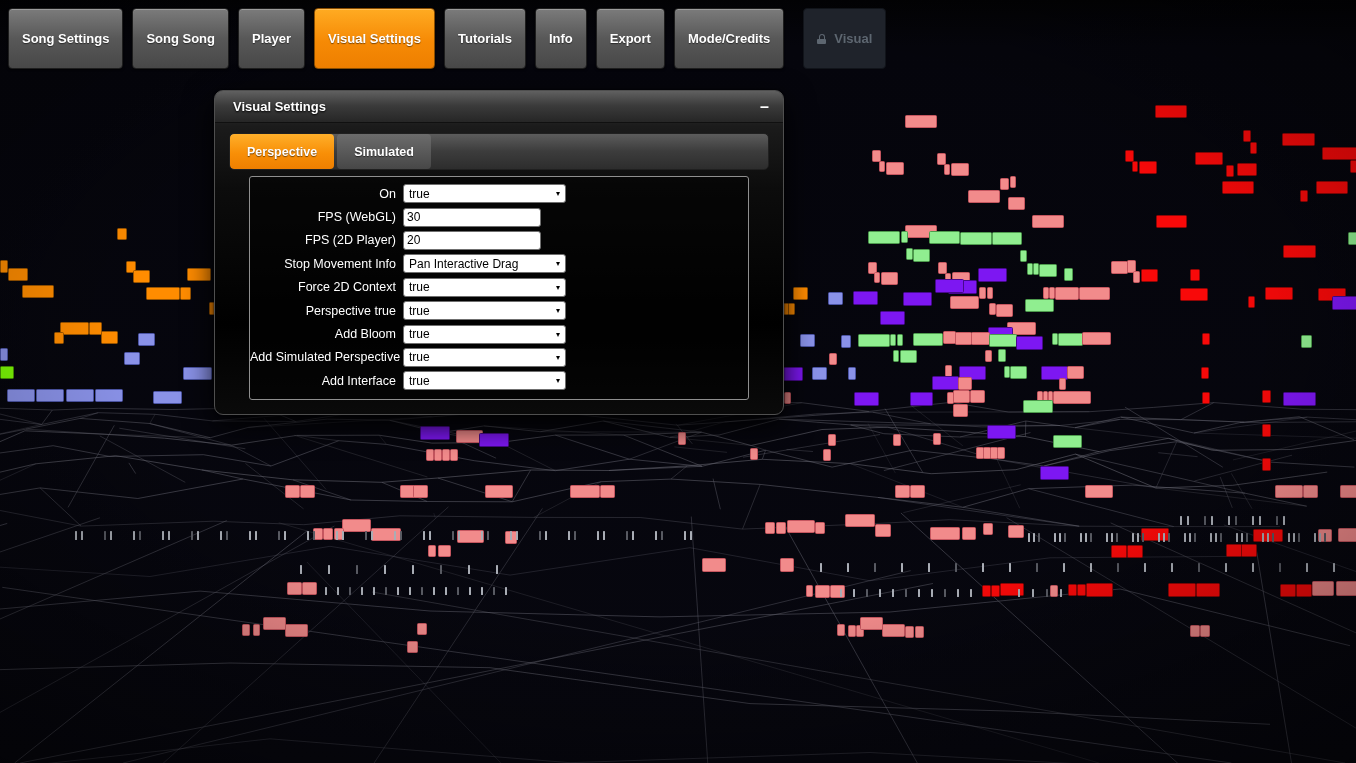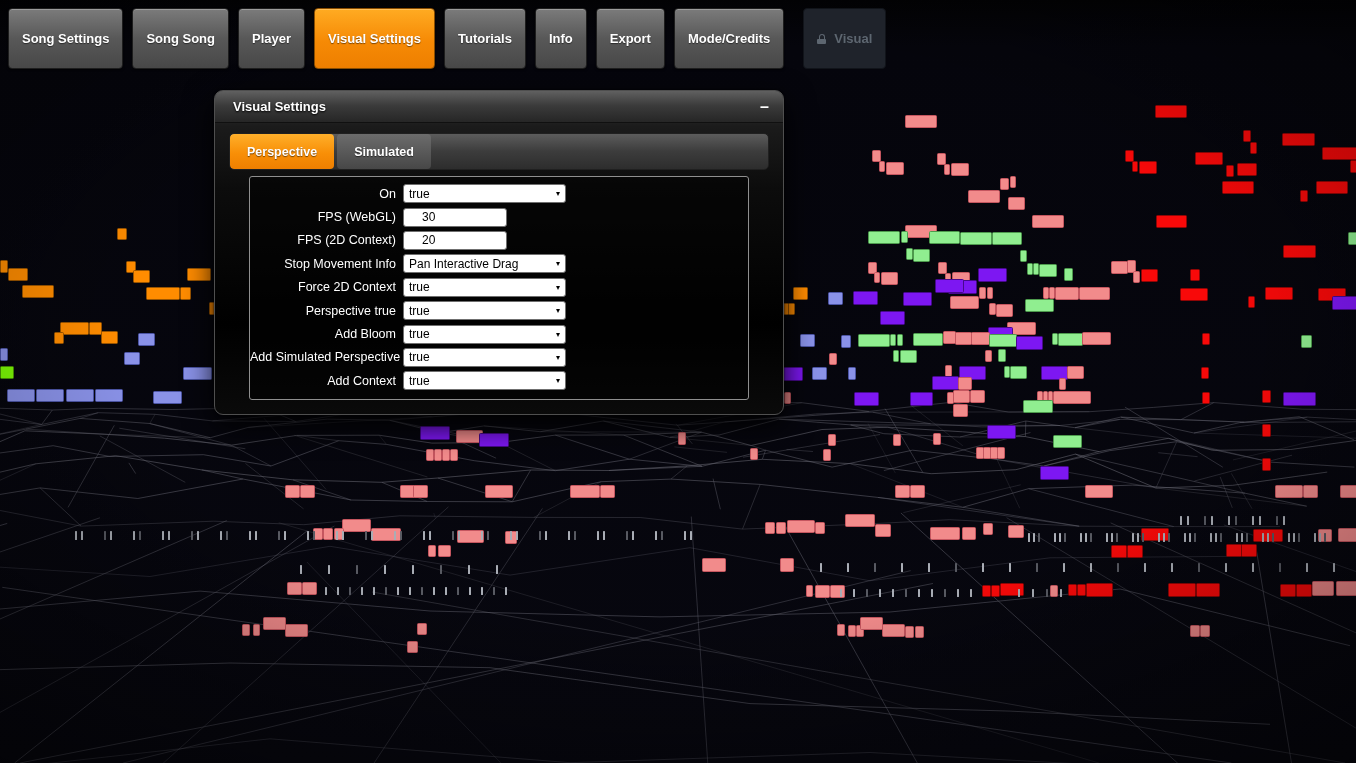--- a/index.html
+++ b/index.html
@@ -40,22 +40,22 @@
   .tab.active{background:linear-gradient(#ffaf2a,#f88f07 55%,#ef7f00);}
   .tab.inactive{background:linear-gradient(#6c6c6c,#474747);margin-left:3px;}
   .content{margin:6px 34px 0;height:217px;background:rgba(2,2,2,.55);
          border:1px solid #8f8f8f;border-radius:3px;padding:5px 0 0;}
   .row{display:flex;align-items:center;height:23.4px;}
   .row-label{width:146px;text-align:right;color:#fff;font-size:12.5px;padding-right:7px;white-space:nowrap;}
   .ctrl-select{width:163px;height:19px;background:#fff;border:1px solid #6f6f6f;border-radius:3px;
          font-size:12px;color:#000;display:flex;align-items:center;justify-content:space-between;
          padding:0 5px;cursor:pointer;box-sizing:border-box;}
   .ctrl-select .arrow{font-size:8px;color:#000;margin-left:4px;}
-  .ctrl-input{width:104px;height:19px;background:#fff;border:1px solid #6f6f6f;border-radius:3px;
-         font-size:12px;color:#000;padding:0 18px;box-sizing:border-box;font-family:inherit;outline:none;}
+  .ctrl-input{width:138px;height:19px;background:#fff;border:1px solid #6f6f6f;border-radius:3px;
+         font-size:12px;color:#000;padding:0 3px;box-sizing:border-box;font-family:inherit;outline:none;}
 
   
   #mesh{position:absolute;left:0;top:0;z-index:5;pointer-events:none;}
   #notes-layer,#ticks-layer{position:absolute;inset:0;z-index:10;pointer-events:none;}
   .note{position:absolute;border-radius:1.5px;}
   .tick{position:absolute;width:2px;border-radius:0.5px;}
   .vignette{position:absolute;inset:0;z-index:30;pointer-events:none;
          background:radial-gradient(ellipse 78% 72% at 50% 44%, rgba(0,0,0,0) 52%, rgba(0,0,0,.5) 100%);}
 </style>
 </head>
@@ -630,21 +630,21 @@
           <div class="ctrl-select">
             <span>true</span>
             <span class="arrow">▾</span>
           </div>
         </div>
         <div class="row">
           <div class="row-label">FPS (WebGL)</div>
           <input class="ctrl-input" type="text" value="30" style="">
         </div>
         <div class="row">
-          <div class="row-label">FPS (2D Context)</div>
+          <div class="row-label">FPS (2D Player)</div>
           <input class="ctrl-input" type="text" value="20" style="">
         </div>
         <div class="row">
           <div class="row-label">Stop Movement Info</div>
           <div class="ctrl-select">
             <span>Pan Interactive Drag</span>
             <span class="arrow">▾</span>
           </div>
         </div>
         <div class="row">
@@ -669,21 +669,21 @@
           </div>
         </div>
         <div class="row">
           <div class="row-label">Add Simulated Perspective</div>
           <div class="ctrl-select">
             <span>true</span>
             <span class="arrow">▾</span>
           </div>
         </div>
         <div class="row">
-          <div class="row-label">Add Context</div>
+          <div class="row-label">Add Interface</div>
           <div class="ctrl-select">
             <span>true</span>
             <span class="arrow">▾</span>
           </div>
         </div>
       </div>
   </div>
 
 </div>
 

